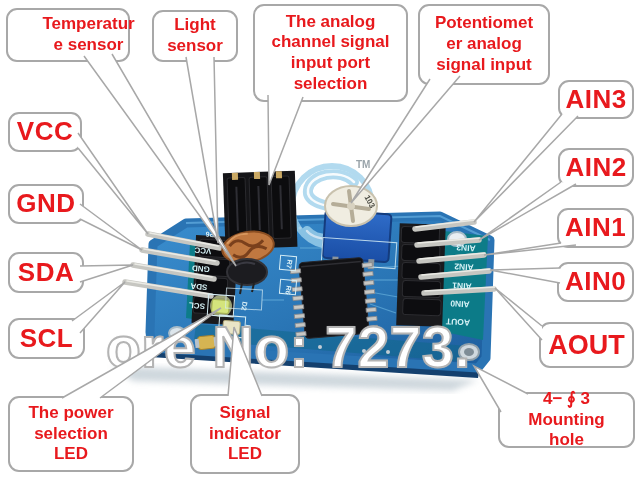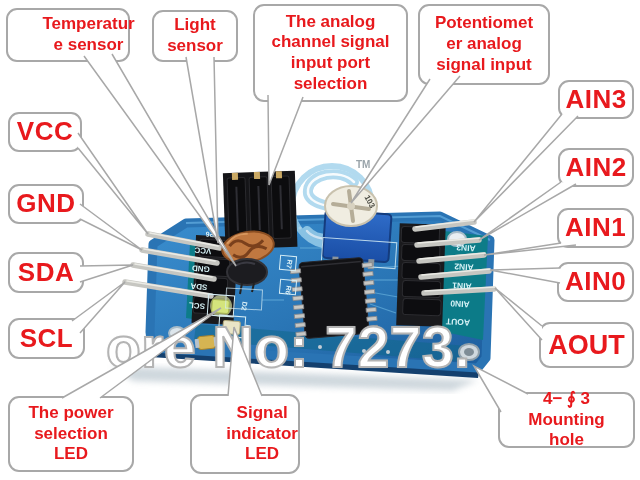--- a/index.html
+++ b/index.html
@@ -299,21 +299,21 @@
   <div class="callout pinbig" style="left:539px;top:322px;width:95px;height:46px;">
     <span class="lbl">AOUT</span>
     </div>
 
   <div class="callout small" style="left:8px;top:396px;width:126px;height:76px;">
     <span class="lbl">The power
 selection
 LED</span>
     </div>
 
-  <div class="callout small" style="left:190px;top:394px;width:110px;height:80px;justify-content:flex-end;">
+  <div class="callout small" style="left:190px;top:394px;width:110px;height:80px;">
     <span class="lbl">Signal
 indicator
 LED</span>
     </div>
 
   <div class="callout small" style="left:498px;top:392px;width:137px;height:56px;">
     <span class="lbl">4− ∮ 3
 Mounting
 hole</span>
     </div>

